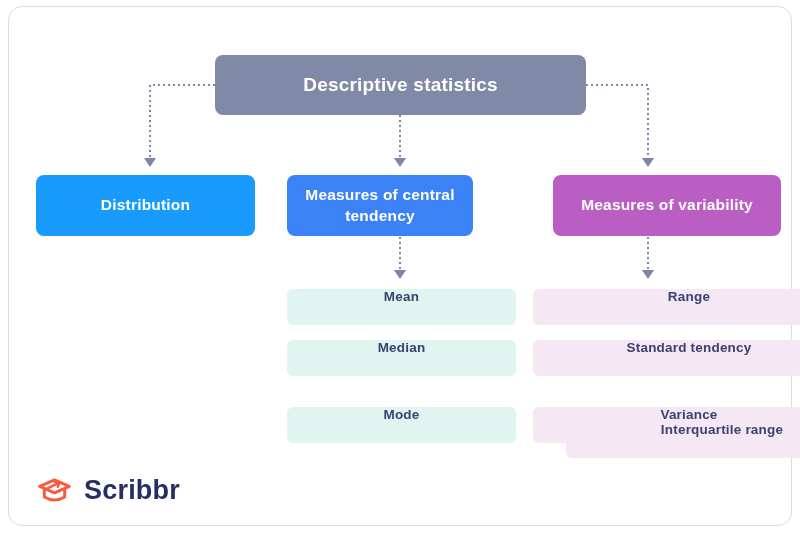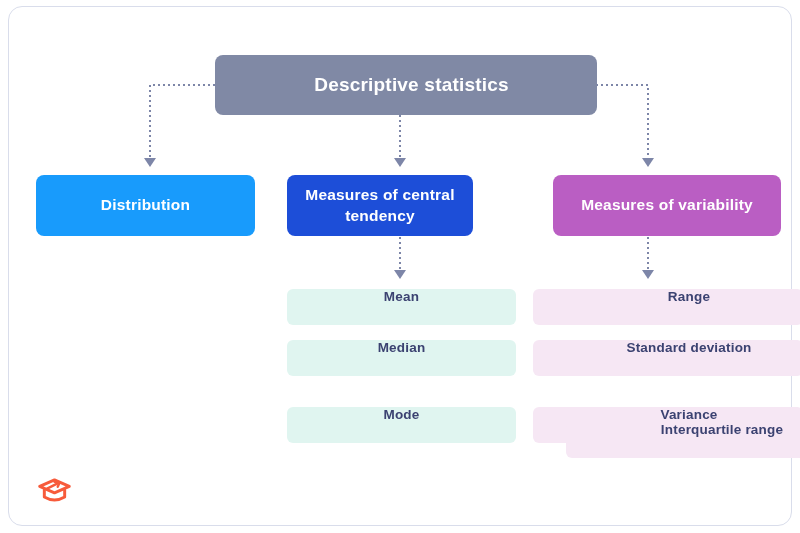--- a/index.html
+++ b/index.html
@@ -10,26 +10,25 @@
   }
   .card{
     position:absolute;left:8px;top:6px;width:782px;height:518px;
     background:#ffffff;border:1px solid #d9ddeb;border-radius:14px;
   }
   .connectors{position:absolute;left:0;top:0;width:800px;height:533px;pointer-events:none;}
   .node{
     position:absolute;display:flex;align-items:center;justify-content:center;
     text-align:center;color:#ffffff;font-weight:bold;border-radius:8px;
     letter-spacing:.2px;
-    padding-left:11px;
   }
   .root-node{left:215px;top:55px;width:371px;height:60px;background:#8089a5;font-size:19px;}
   .branch{top:175px;height:61px;font-size:15.5px;line-height:1.3;padding:0 18px;box-sizing:border-box;}
   .branch-0{left:36px;width:219px;background:#189bfc;}
-  .branch-1{left:287px;width:186px;background:#1d4ed8;}
+  .branch-1{left:287px;width:186px;background:#3b82f6;}
   .branch-2{left:533px;width:228px;background:#ba5ec3;margin-left:20px;}
   .leaf{
     position:absolute;height:36px;border-radius:6px;display:flex;
     justify-content:center;font-size:13.5px;font-weight:bold;color:#3b4271;letter-spacing:.2px;
   }
   .col-central .leaf{left:287px;width:229px;background:#e0f5f0;}
   .col-var .leaf{left:533px;width:228px;background:#f6e7f4;padding-left:42px;}
   .r0{top:289px;} .r1{top:340px;} .r2{top:407px;} .r3{top:422px;margin-left:33px;}
   .logo{
     position:absolute;left:34px;top:472px;display:flex;align-items:center;gap:9px;
@@ -82,32 +81,33 @@
   <div class="leaf r2">
     <span>Mode</span>
   </div>
 </div>
 
 <div class="col-var">
   <div class="leaf r0">
     <span>Range</span>
   </div>
   <div class="leaf r1">
-    <span>Standard deviation</span>
+    <span>Standard tendency</span>
   </div>
   <div class="leaf r2">
     <span>Variance</span>
   </div>
   <div class="leaf r3">
     <span>Interquartile range</span>
   </div>
 </div>
 
 <div class="logo">
   <span style="display:inline-flex;">
     <svg width="41" height="37" viewBox="0 0 44 40" xmlns="http://www.w3.org/2000/svg" fill="none" stroke="#f75b3b" stroke-width="3.2" stroke-linejoin="round" stroke-linecap="round">
       <path d="M6 15.5 L22 8.5 L38 15.5 L22 22.5 Z"></path>
       <path d="M11 19.5 V27 Q22 33.5 33 27 V19.5"></path>
       <path d="M14 18 L27 11.5" stroke-width="2.6"></path>
       <path d="M22 10.5 L27.5 11.3 L25.5 16" stroke-width="2.6" fill="none"></path>
     </svg>
   </span>
+  <span class="logo-text">Scribbr</span>
 </div>
 
 </body></html>

